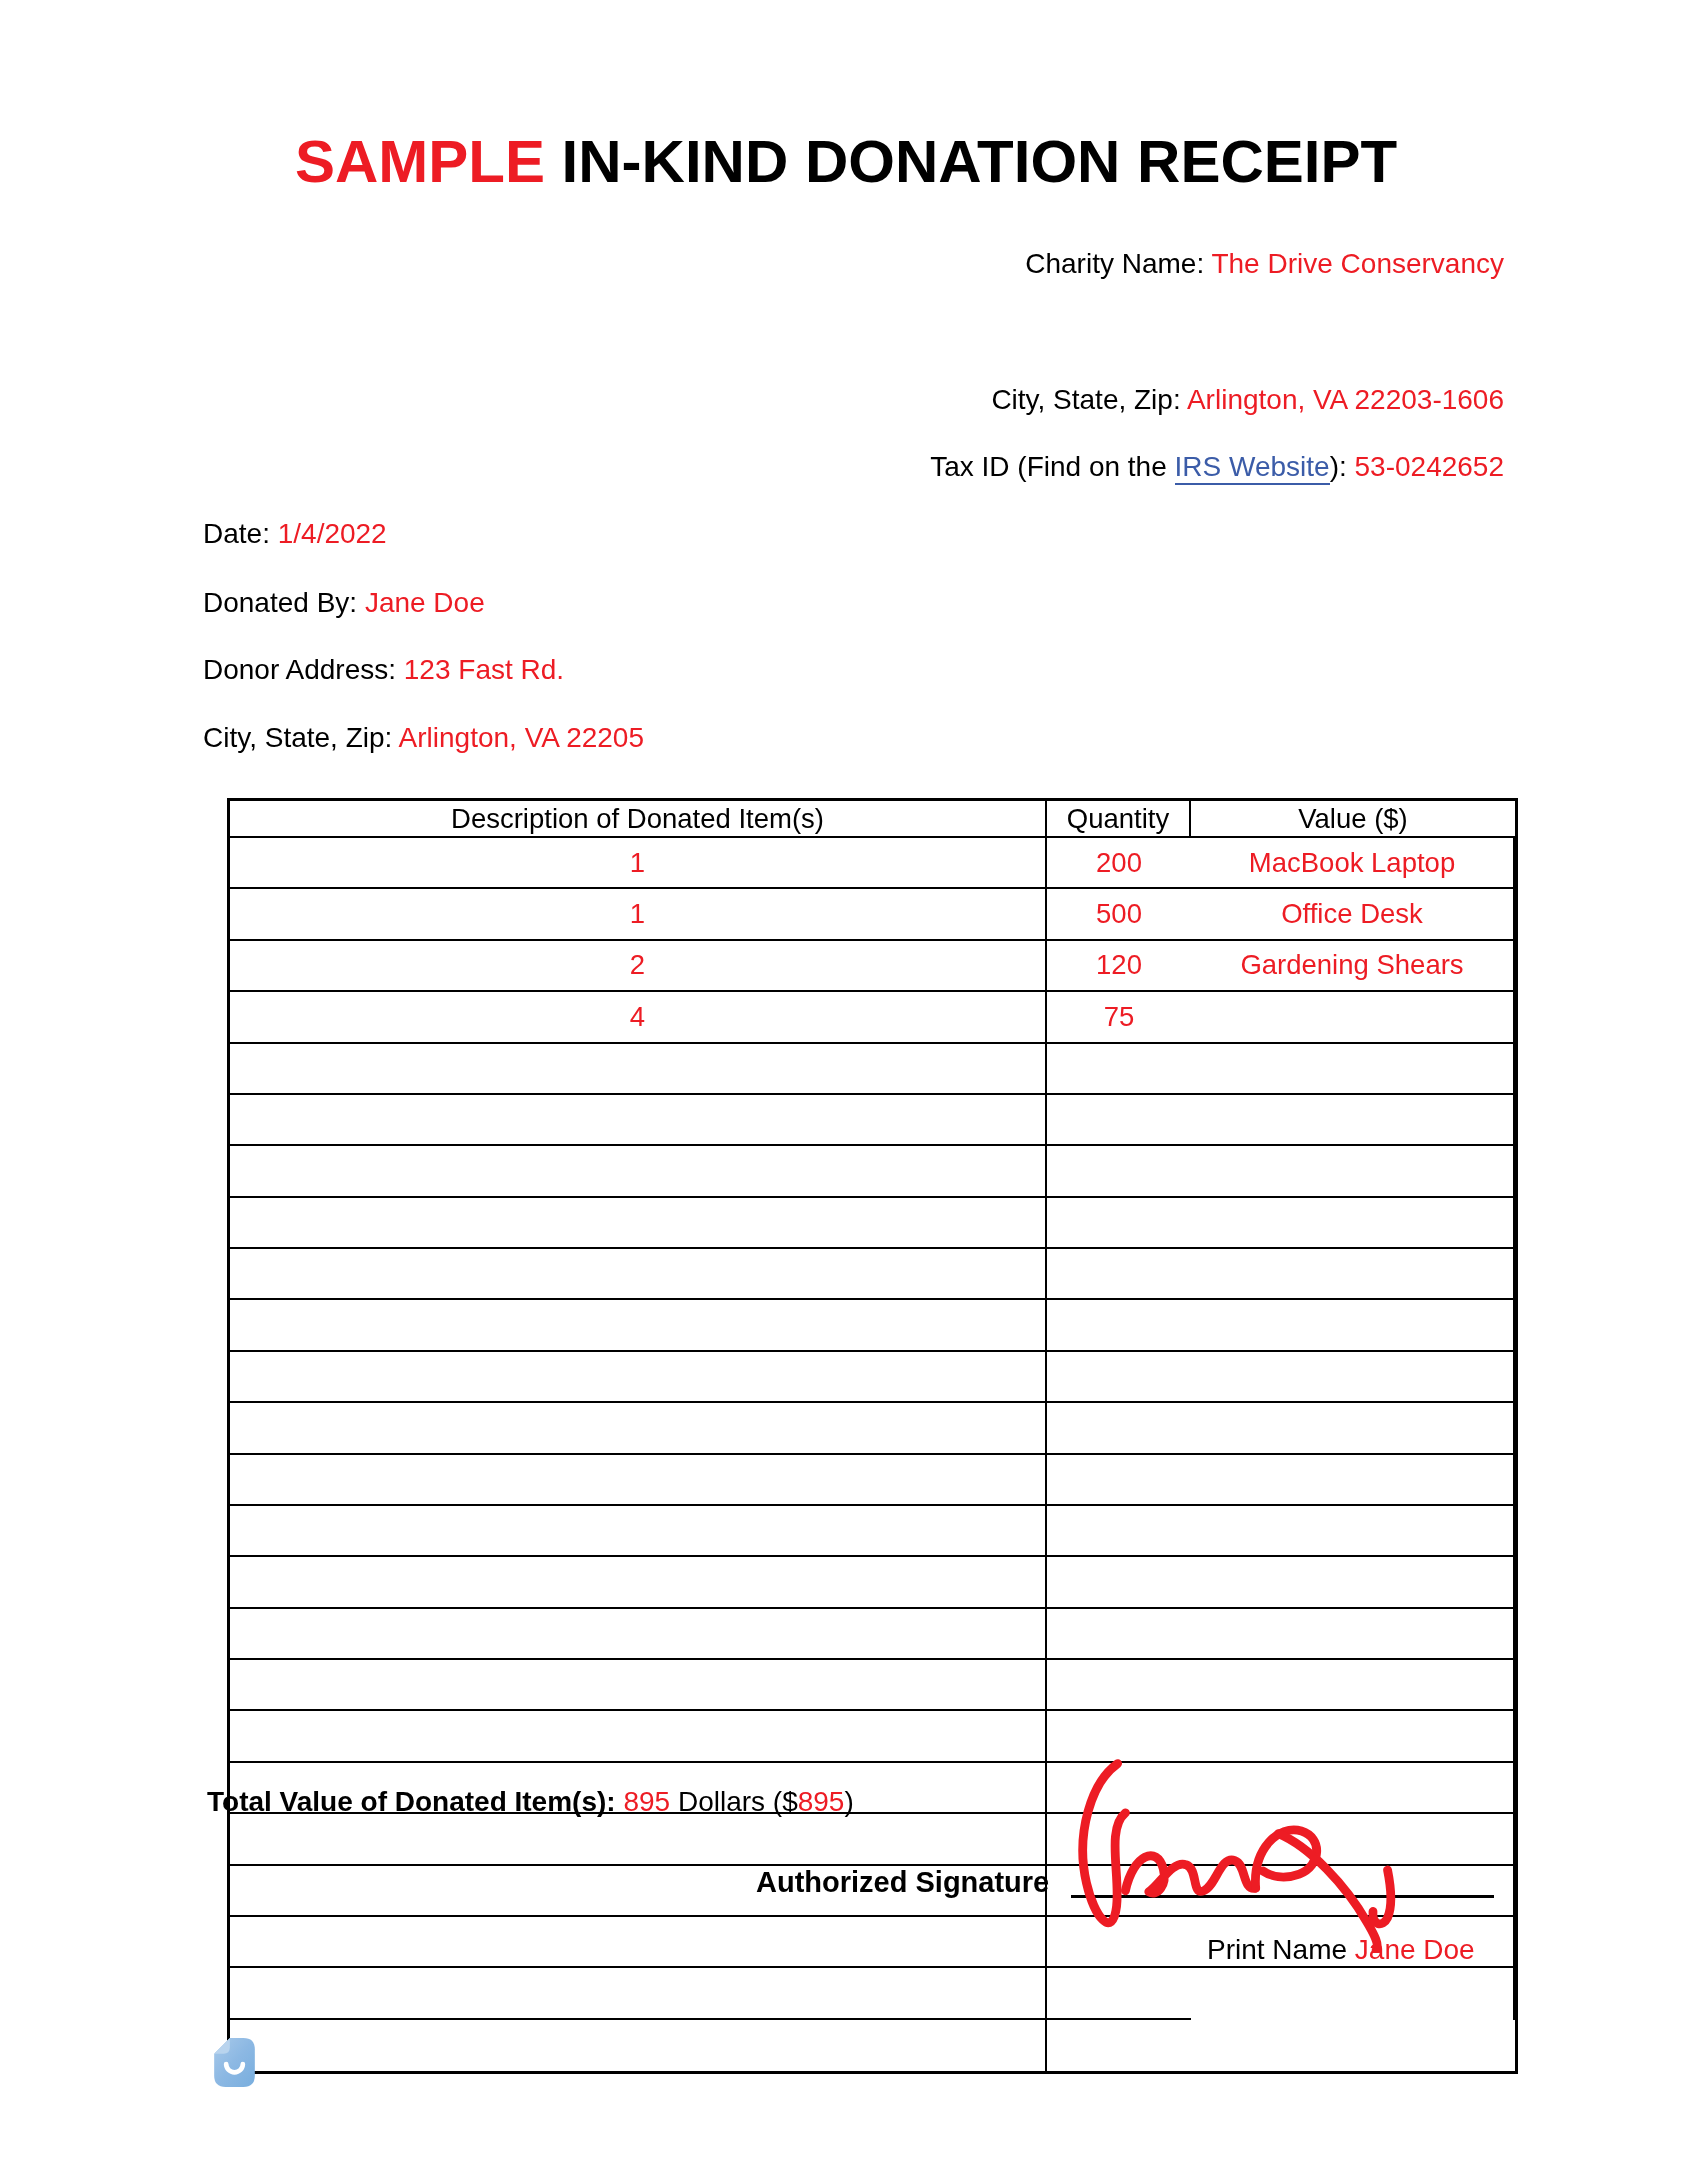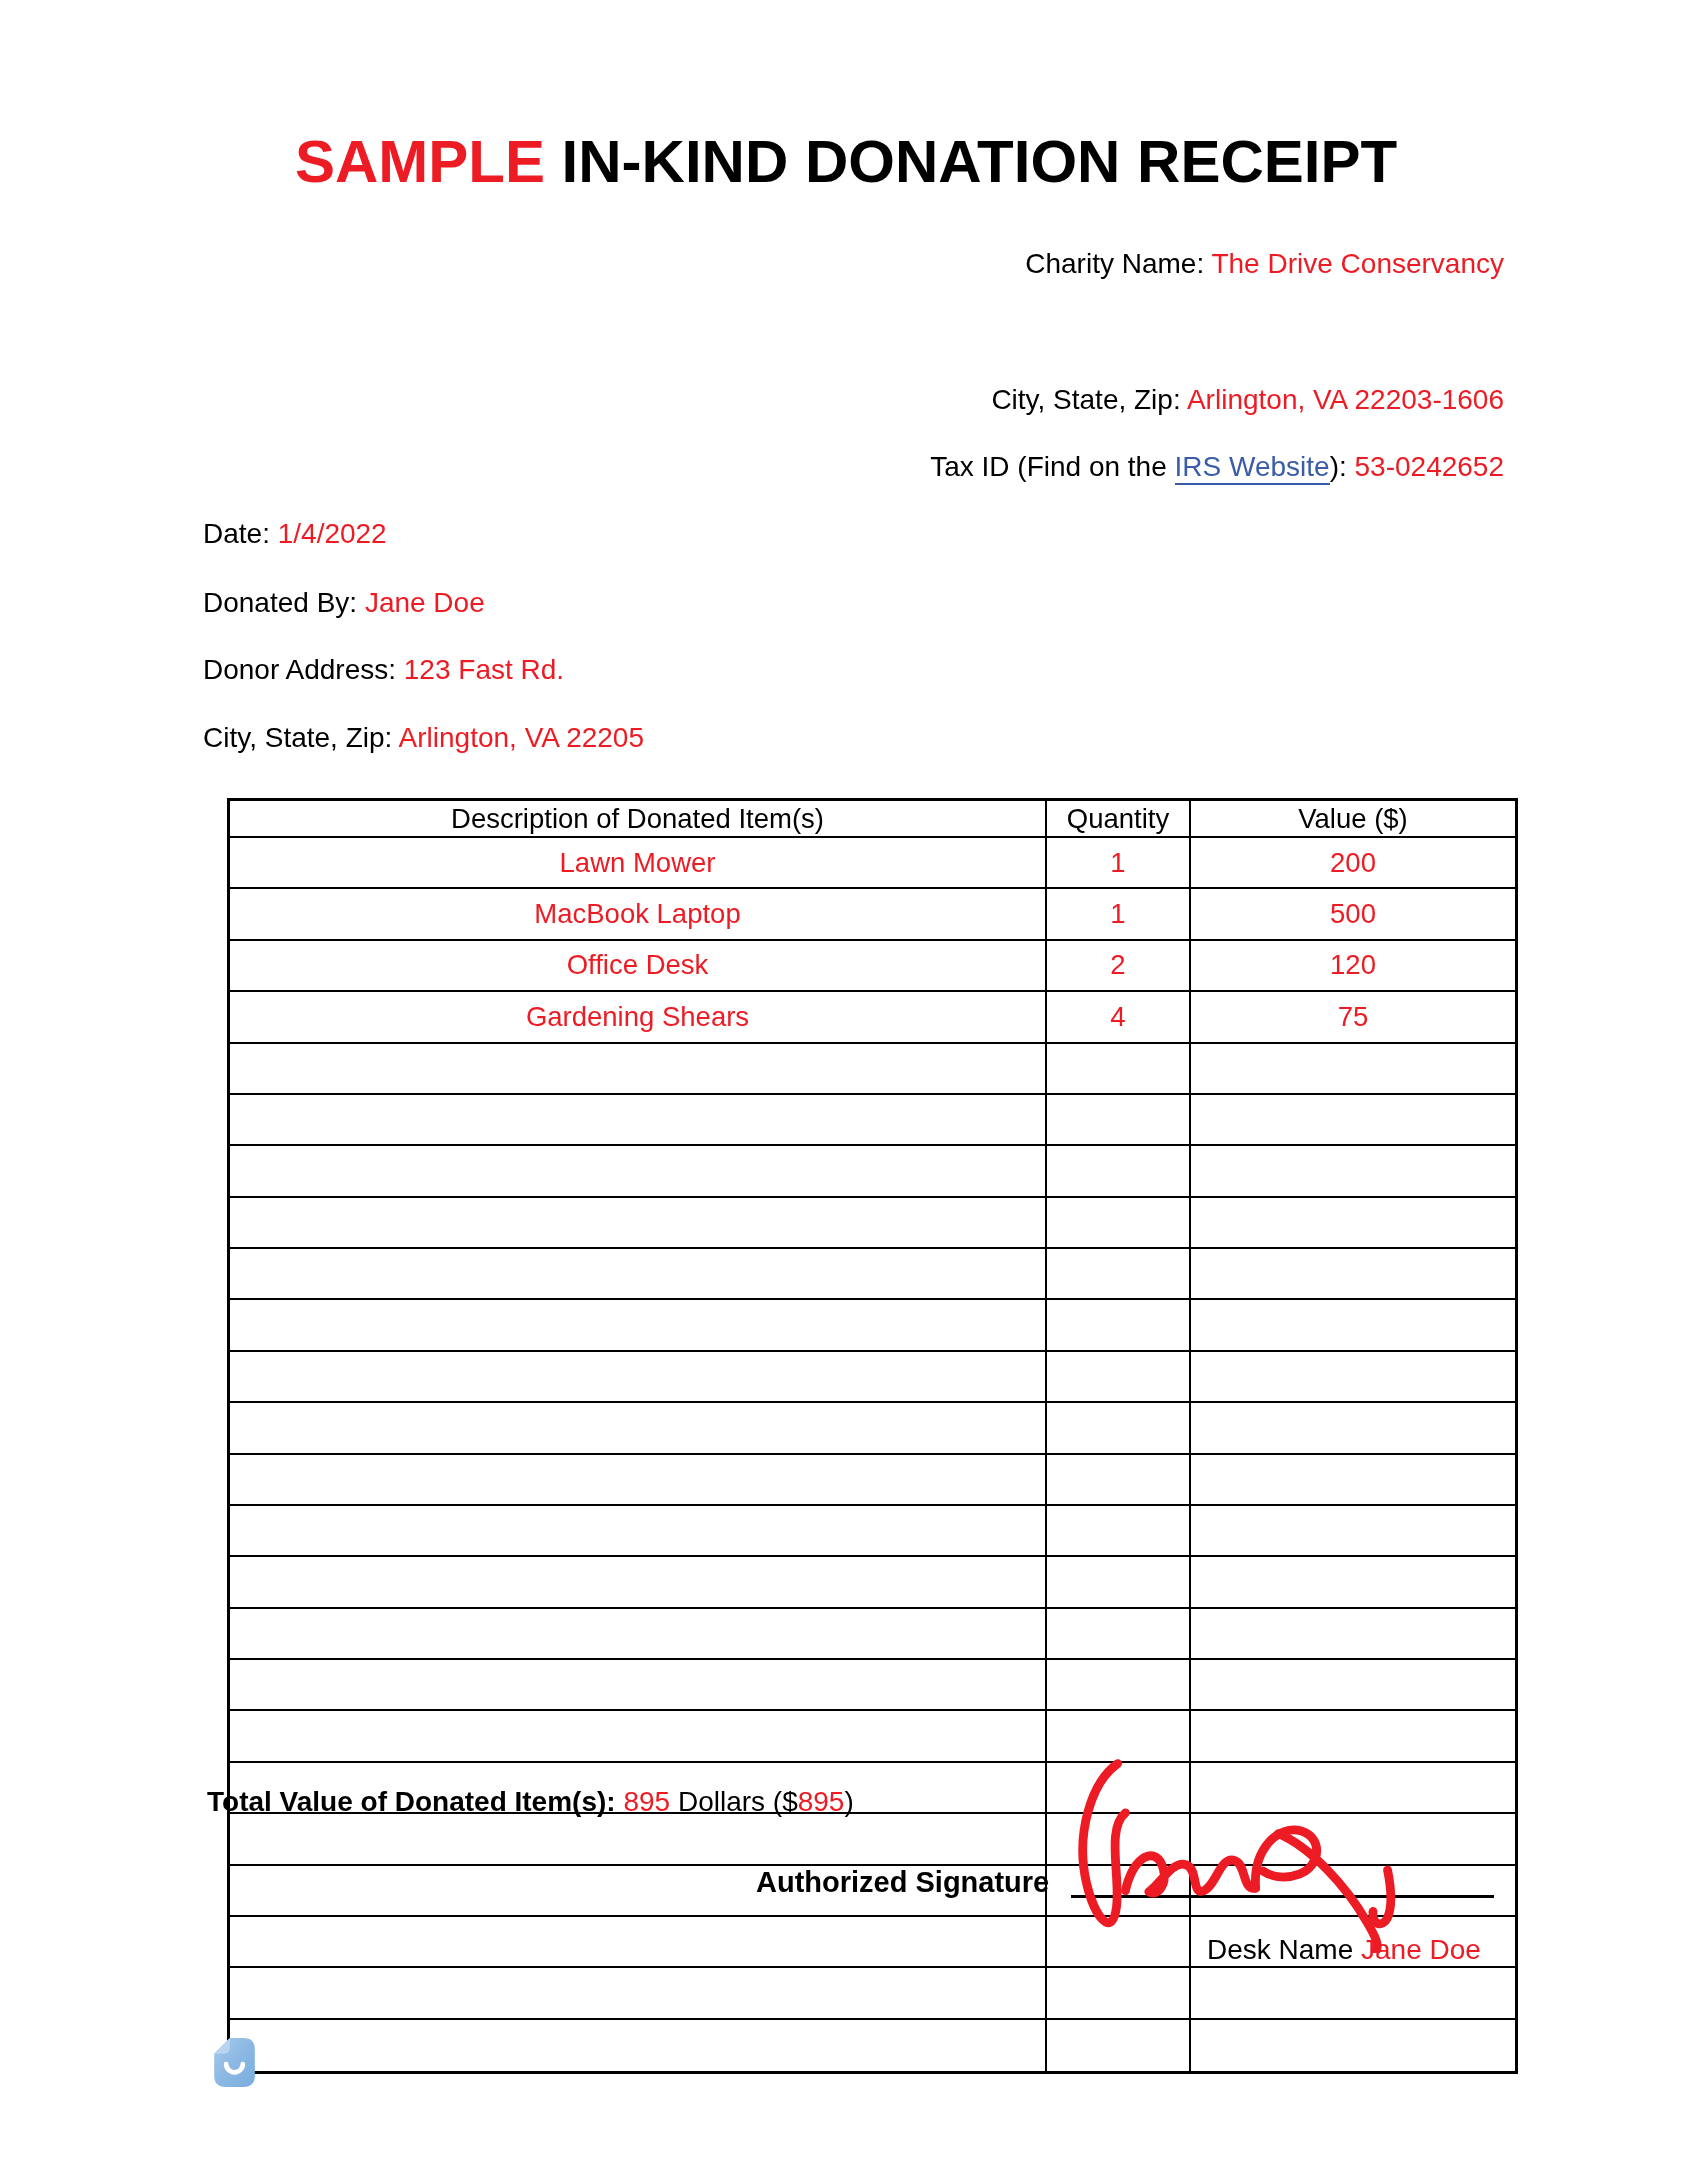--- a/index.html
+++ b/index.html
@@ -155,21 +155,20 @@
     </div>
     <div class="donor-line l3">
       <span>City, State, Zip: </span><span class="val">Arlington, VA 22205</span>
     </div>
   </div>
 
   <div class="items-table" id="items-table">
     <div class="cell col1 hdr">Description of Donated Item(s)</div>
     <div class="cell col2 hdr">Quantity</div>
     <div class="cell col3 hdr">Value ($)</div>
-  <div class="cell col1 item">Lawn Mower</div>
       <div class="cell col2 item">1</div>
       <div class="cell col3 item">200</div>
       <div class="cell col1 item">MacBook Laptop</div>
       <div class="cell col2 item">1</div>
       <div class="cell col3 item">500</div>
       <div class="cell col1 item">Office Desk</div>
       <div class="cell col2 item">2</div>
       <div class="cell col3 item">120</div>
       <div class="cell col1 item">Gardening Shears</div>
       <div class="cell col2 item">4</div>
@@ -248,21 +247,21 @@
     <g fill="none" stroke="#ED1C24" stroke-width="17" stroke-linecap="round" stroke-linejoin="round">
       <path d="M120,55 C70,90 38,190 60,285 C75,350 110,395 118,330 C125,270 98,180 135,150"></path>
       <path d="M135,300 C150,230 196,212 208,258 C216,290 196,312 180,302 C200,290 226,240 252,250 C276,258 262,310 286,300 C310,290 318,232 346,242 C368,250 360,300 386,295"></path>
       <path d="M386,295 C380,220 430,172 474,185 C516,198 512,252 470,268 C440,279 415,272 400,262"></path>
       <path d="M430,190 C490,215 560,290 600,360 C615,385 625,405 618,415"></path>
       <path d="M640,260 C648,300 650,330 640,352 C630,372 610,366 612,340"></path>
     </g>
   </svg>
 
   <div class="print-name">
-    <span>Desk Name </span><span class="val">Jane Doe</span>
+    <span>Print Name </span><span class="val">Jane Doe</span>
   </div>
 
   <svg class="logo" viewBox="0 0 78 94">
     <defs>
       <linearGradient id="logograd" x1="0" y1="0" x2="1" y2="1">
         <stop offset="0" stop-color="#A9CAEA"></stop>
         <stop offset="0.5" stop-color="#8CB8E3"></stop>
         <stop offset="1" stop-color="#78AEDE"></stop>
       </linearGradient>
     </defs>

